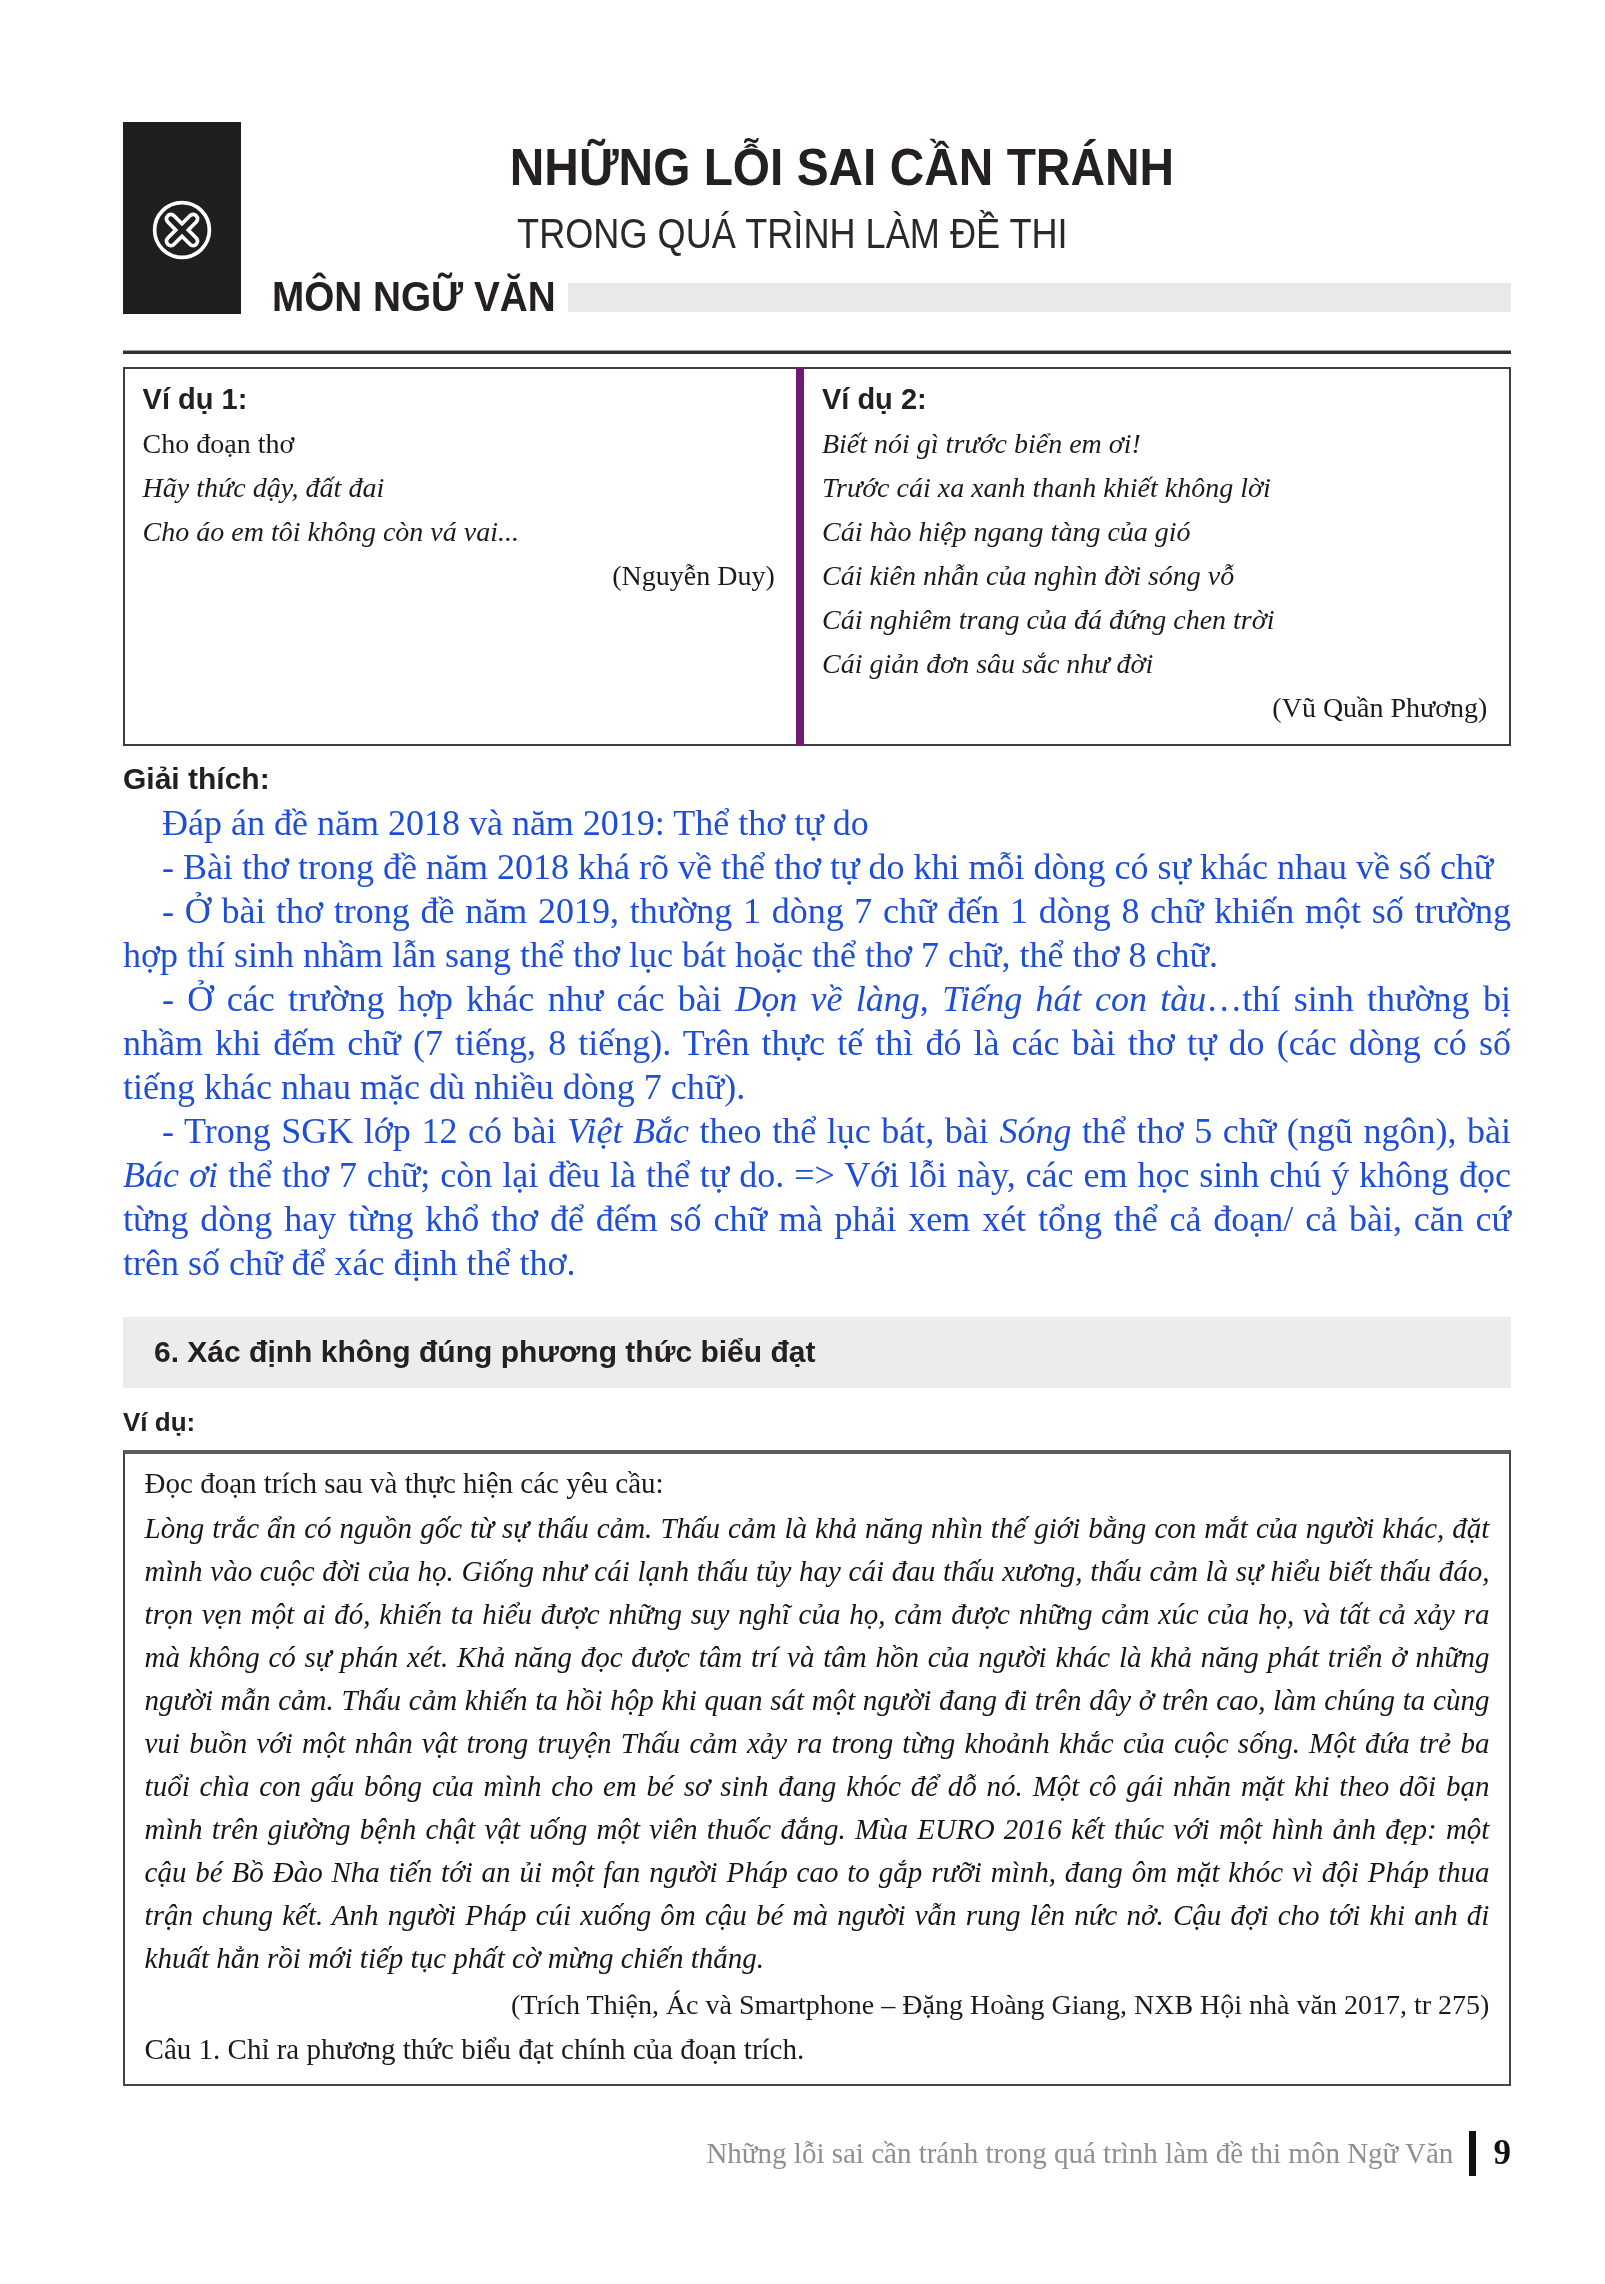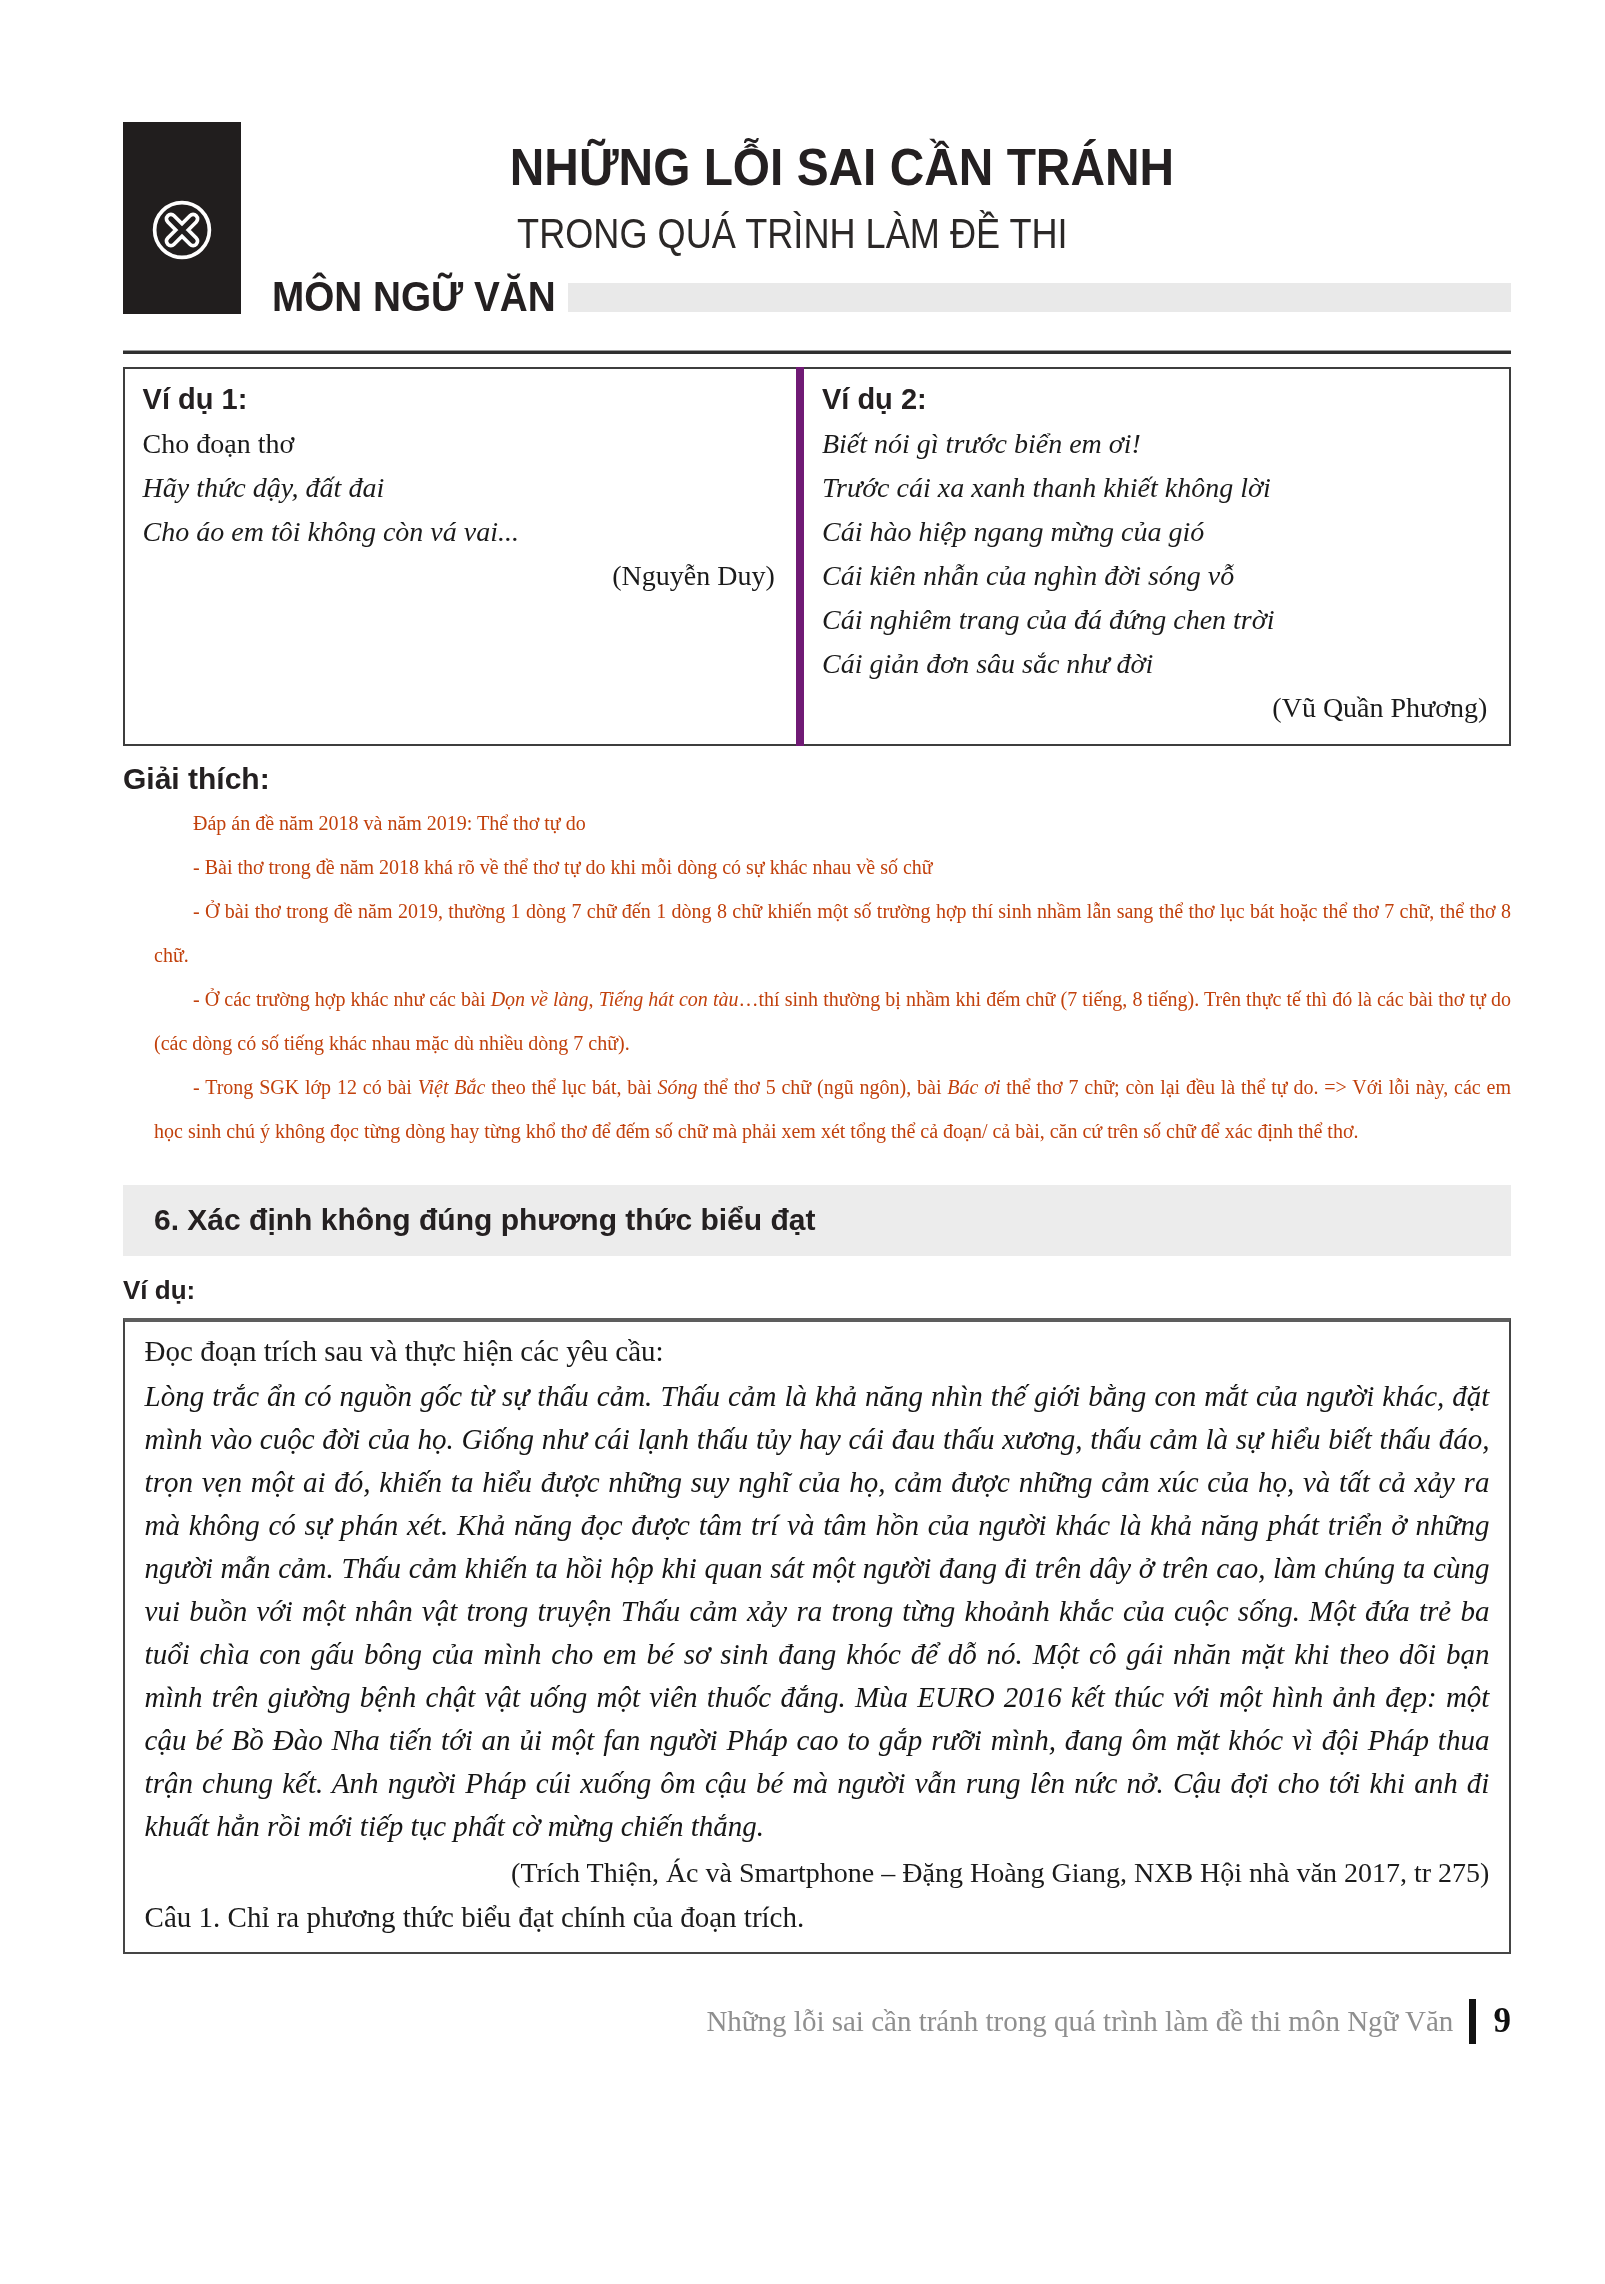--- a/index.html
+++ b/index.html
@@ -37,21 +37,21 @@
   td.cell-left  { width:48.8%; border-right:8px solid #701a75; }
   .ex-label { font-family:"Liberation Sans", sans-serif; font-weight:bold; font-size:29px;
               line-height:45px; color:#242021; }
   .poem-line { font-style:italic; }
   .poem-intro { font-style:normal; }
   .poem-credit { text-align:right; padding-right:5.9px; }
 
   
   .explain-label { font-family:"Liberation Sans", sans-serif; font-weight:bold; font-size:30px;
                    color:#242021; margin-top:15.7px; }
-  .explain p { font-size:20px; line-height:44px; text-align:justify; text-indent:39px; color:#c2410c;margin-left:31px; }
+  .explain p { font-size:36px; line-height:44px; text-align:justify; text-indent:39px; color:#1d4ed8; }
   .explain { margin-top:5.9px; }
   .it { font-style:italic; }
 
   
   .vd-label { font-family:"Liberation Sans", sans-serif; font-weight:bold; font-size:26px;
               color:#242021; margin-top:19.6px; }
   .excerpt-box { margin-top:11.8px; border:2px solid #454545; border-top:4.9px solid #5d5d5d;
                  padding:5.9px 19.6px 11.8px 19.6px; }
   .excerpt-intro { font-size:29px; line-height:47px; }
   .excerpt-passage { font-size:29px; line-height:43px; text-align:justify; font-style:italic; color:#161616; }
@@ -98,21 +98,21 @@
         <div class="ex-label">Ví dụ 1:</div>
         <div class="poem-intro">Cho đoạn thơ</div>
         <div class="poem-line">Hãy thức dậy, đất đai</div>
         <div class="poem-line">Cho áo em tôi không còn vá vai...</div>
         <div class="poem-credit">(Nguyễn Duy)</div>
       </td>
       <td>
         <div class="ex-label">Ví dụ 2:</div>
         <div class="poem-line">Biết nói gì trước biển em ơi!</div>
         <div class="poem-line">Trước cái xa xanh thanh khiết không lời</div>
-        <div class="poem-line">Cái hào hiệp ngang mừng của gió</div>
+        <div class="poem-line">Cái hào hiệp ngang tàng của gió</div>
         <div class="poem-line">Cái kiên nhẫn của nghìn đời sóng vỗ</div>
         <div class="poem-line">Cái nghiêm trang của đá đứng chen trời</div>
         <div class="poem-line">Cái giản đơn sâu sắc như đời</div>
         <div class="poem-credit">(Vũ Quần Phương)</div>
       </td>
     </tr>
   </tbody>
     </table>
 
   <div class="explain-label">Giải thích:</div>

